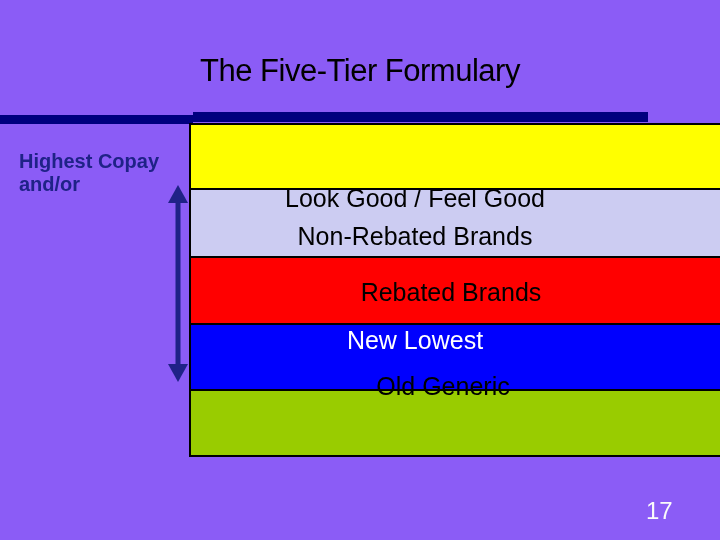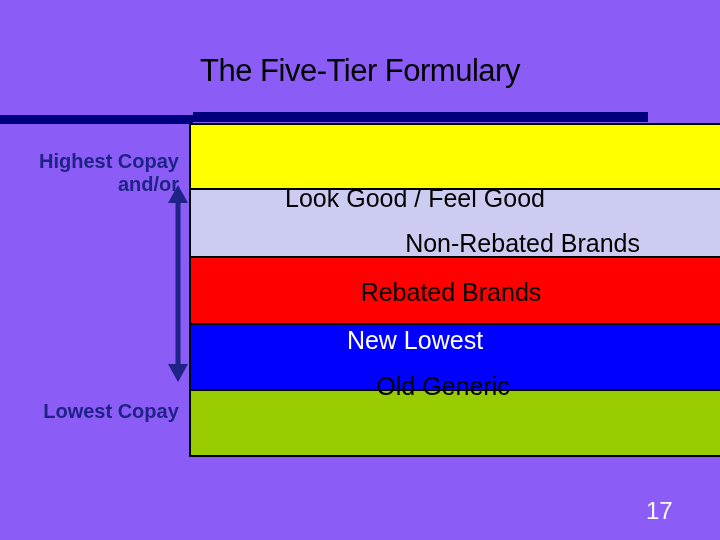--- a/index.html
+++ b/index.html
@@ -17,24 +17,24 @@
     position:absolute;left:189px;top:123px;width:531px;
     border-left:2px solid #000;box-sizing:border-box;
   }
   .tier{box-sizing:border-box;border-top:2px solid #000;}
   .t0{height:65px;} .t1{height:68px;} .t2{height:67px;} .t3{height:66px;}
   .t4{height:68px;border-bottom:2px solid #000;}
   .tier-label{
     position:absolute;left:190px;width:450px;text-align:center;
     font-size:25px;line-height:25px;white-space:nowrap;
   }
-  .lbl-0{top:186px;} .lbl-1{top:231px;text-align:right;} .lbl-2{top:280px;padding-left:36px;}
+  .lbl-0{top:186px;} .lbl-1{top:224px;} .lbl-2{top:280px;padding-left:36px;}
   .lbl-3{top:328px;} .lbl-4{top:374px;}
   .side-top{
-    position:absolute;left:19px;top:150px;width:160px;text-align:right;
+    position:absolute;left:19px;top:150px;width:160px;text-align:left;
     font-size:20px;font-weight:bold;line-height:23px;
   }
   .side-bottom{
     position:absolute;left:31px;top:400px;width:160px;text-align:center;
     font-size:20px;font-weight:bold;line-height:23px;white-space:nowrap;
   }
   .arrow-svg{position:absolute;left:165px;top:183px;}
   .slide-number{
     position:absolute;left:646px;top:497px;font-size:24px;
   }
@@ -61,21 +61,20 @@
   <div class="tier-label lbl-1" style="color: rgb(0, 0, 0);">Non-Rebated Brands</div>
   <div class="tier-label lbl-2" style="color: rgb(0, 0, 0);">Rebated Brands</div>
   <div class="tier-label lbl-3" style="color: rgb(255, 255, 255);">New Lowest</div>
   <div class="tier-label lbl-4" style="color: rgb(0, 0, 0); padding-left: 28px;">Old Generic</div>
 
   <div class="side-top" style="color: rgb(31, 34, 135);">
     <div>Highest Copay</div>
     <div>and/or</div>
   </div>
 
-  <div class="side-bottom" style="color: rgb(31, 34, 135);">Lowest Copay</div>
 
   <svg class="arrow-svg" width="26" height="202">
     <line x1="13" y1="17" x2="13" y2="185" stroke-width="5" style="stroke: rgb(31, 34, 135);"></line>
     <polygon points="13,2 3,20 23,20" style="fill: rgb(31, 34, 135);"></polygon>
     <polygon points="13,199 3,181 23,181" style="fill: rgb(31, 34, 135);"></polygon>
   </svg>
 
   <div class="slide-number" style="color: rgb(250, 250, 250);">17</div>
 
 </div>

